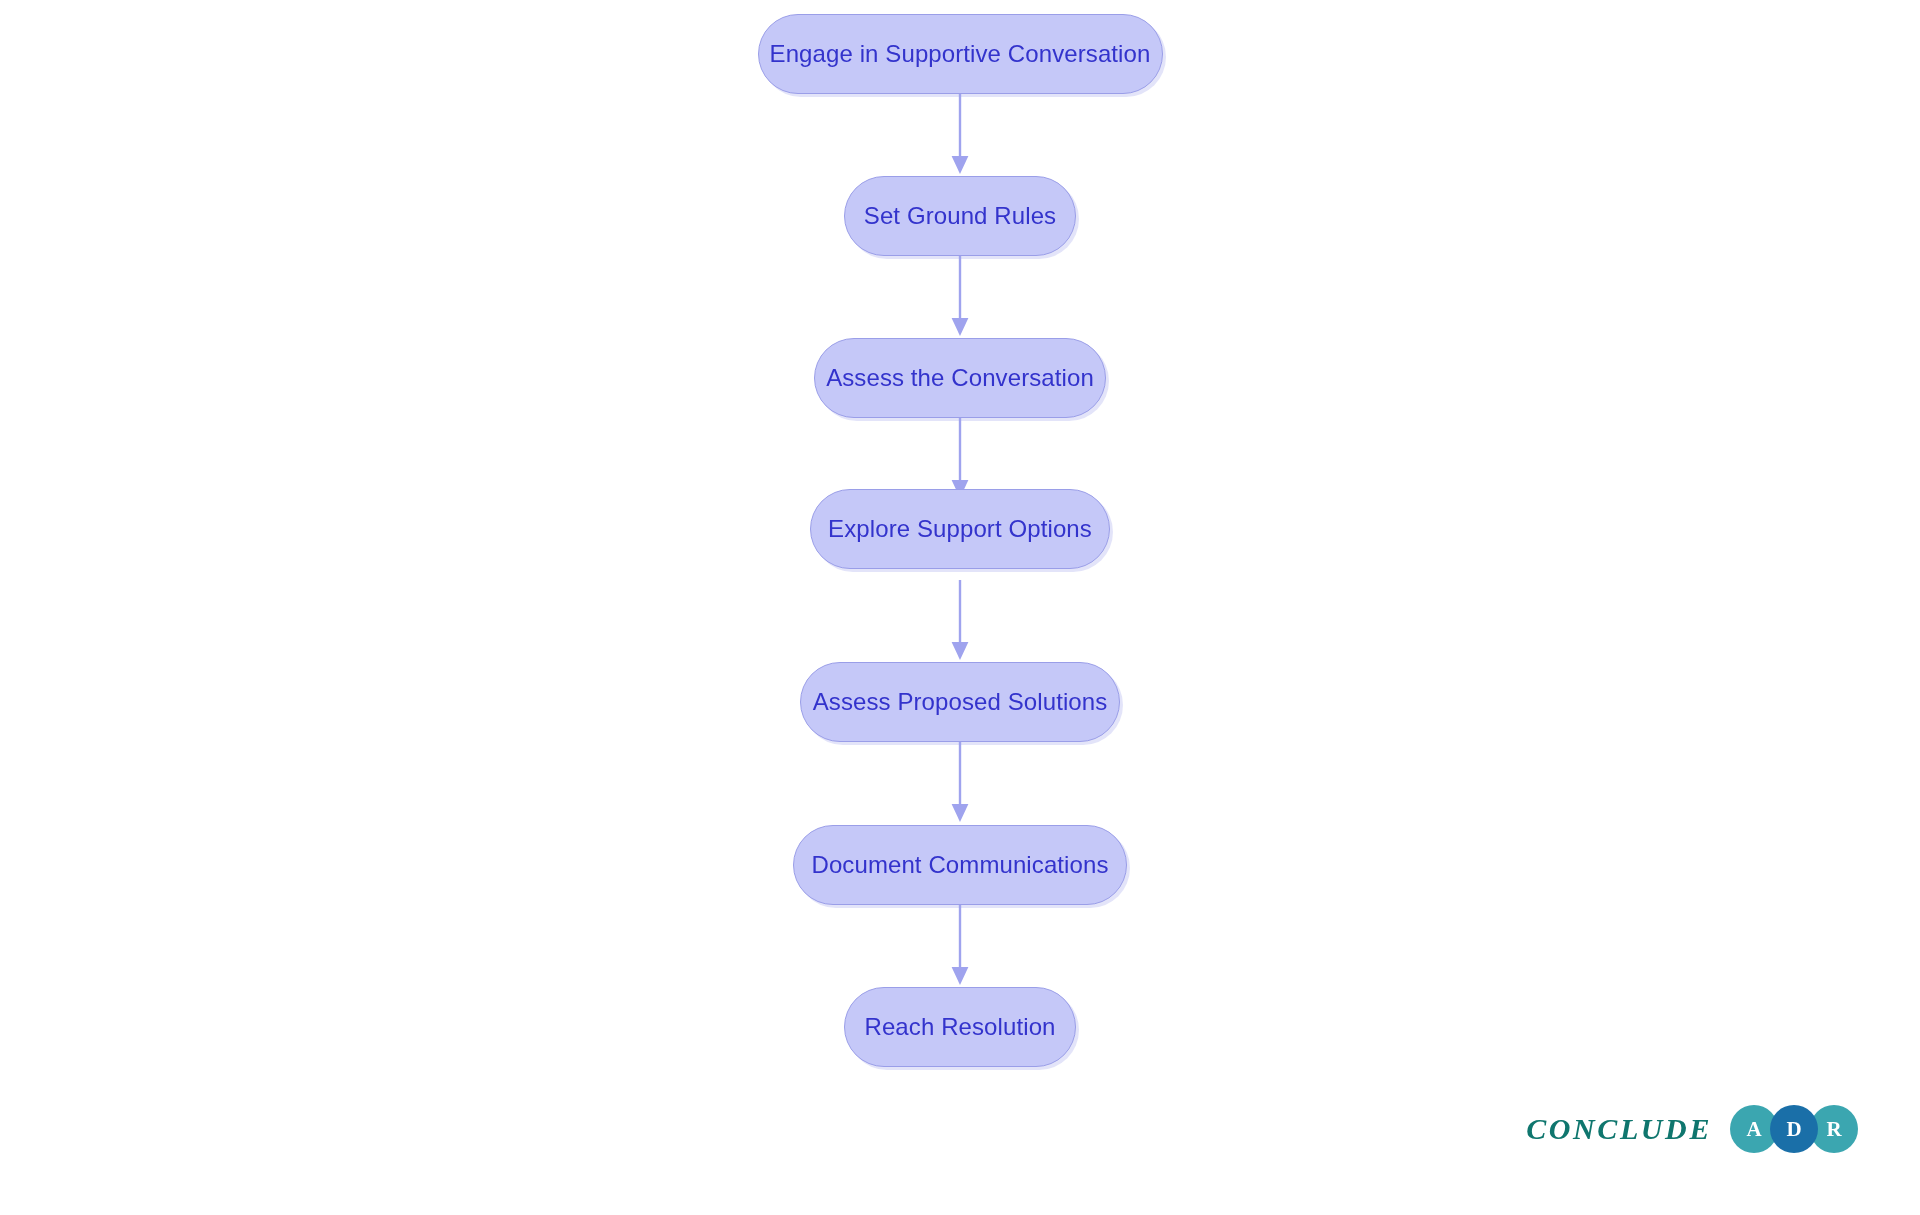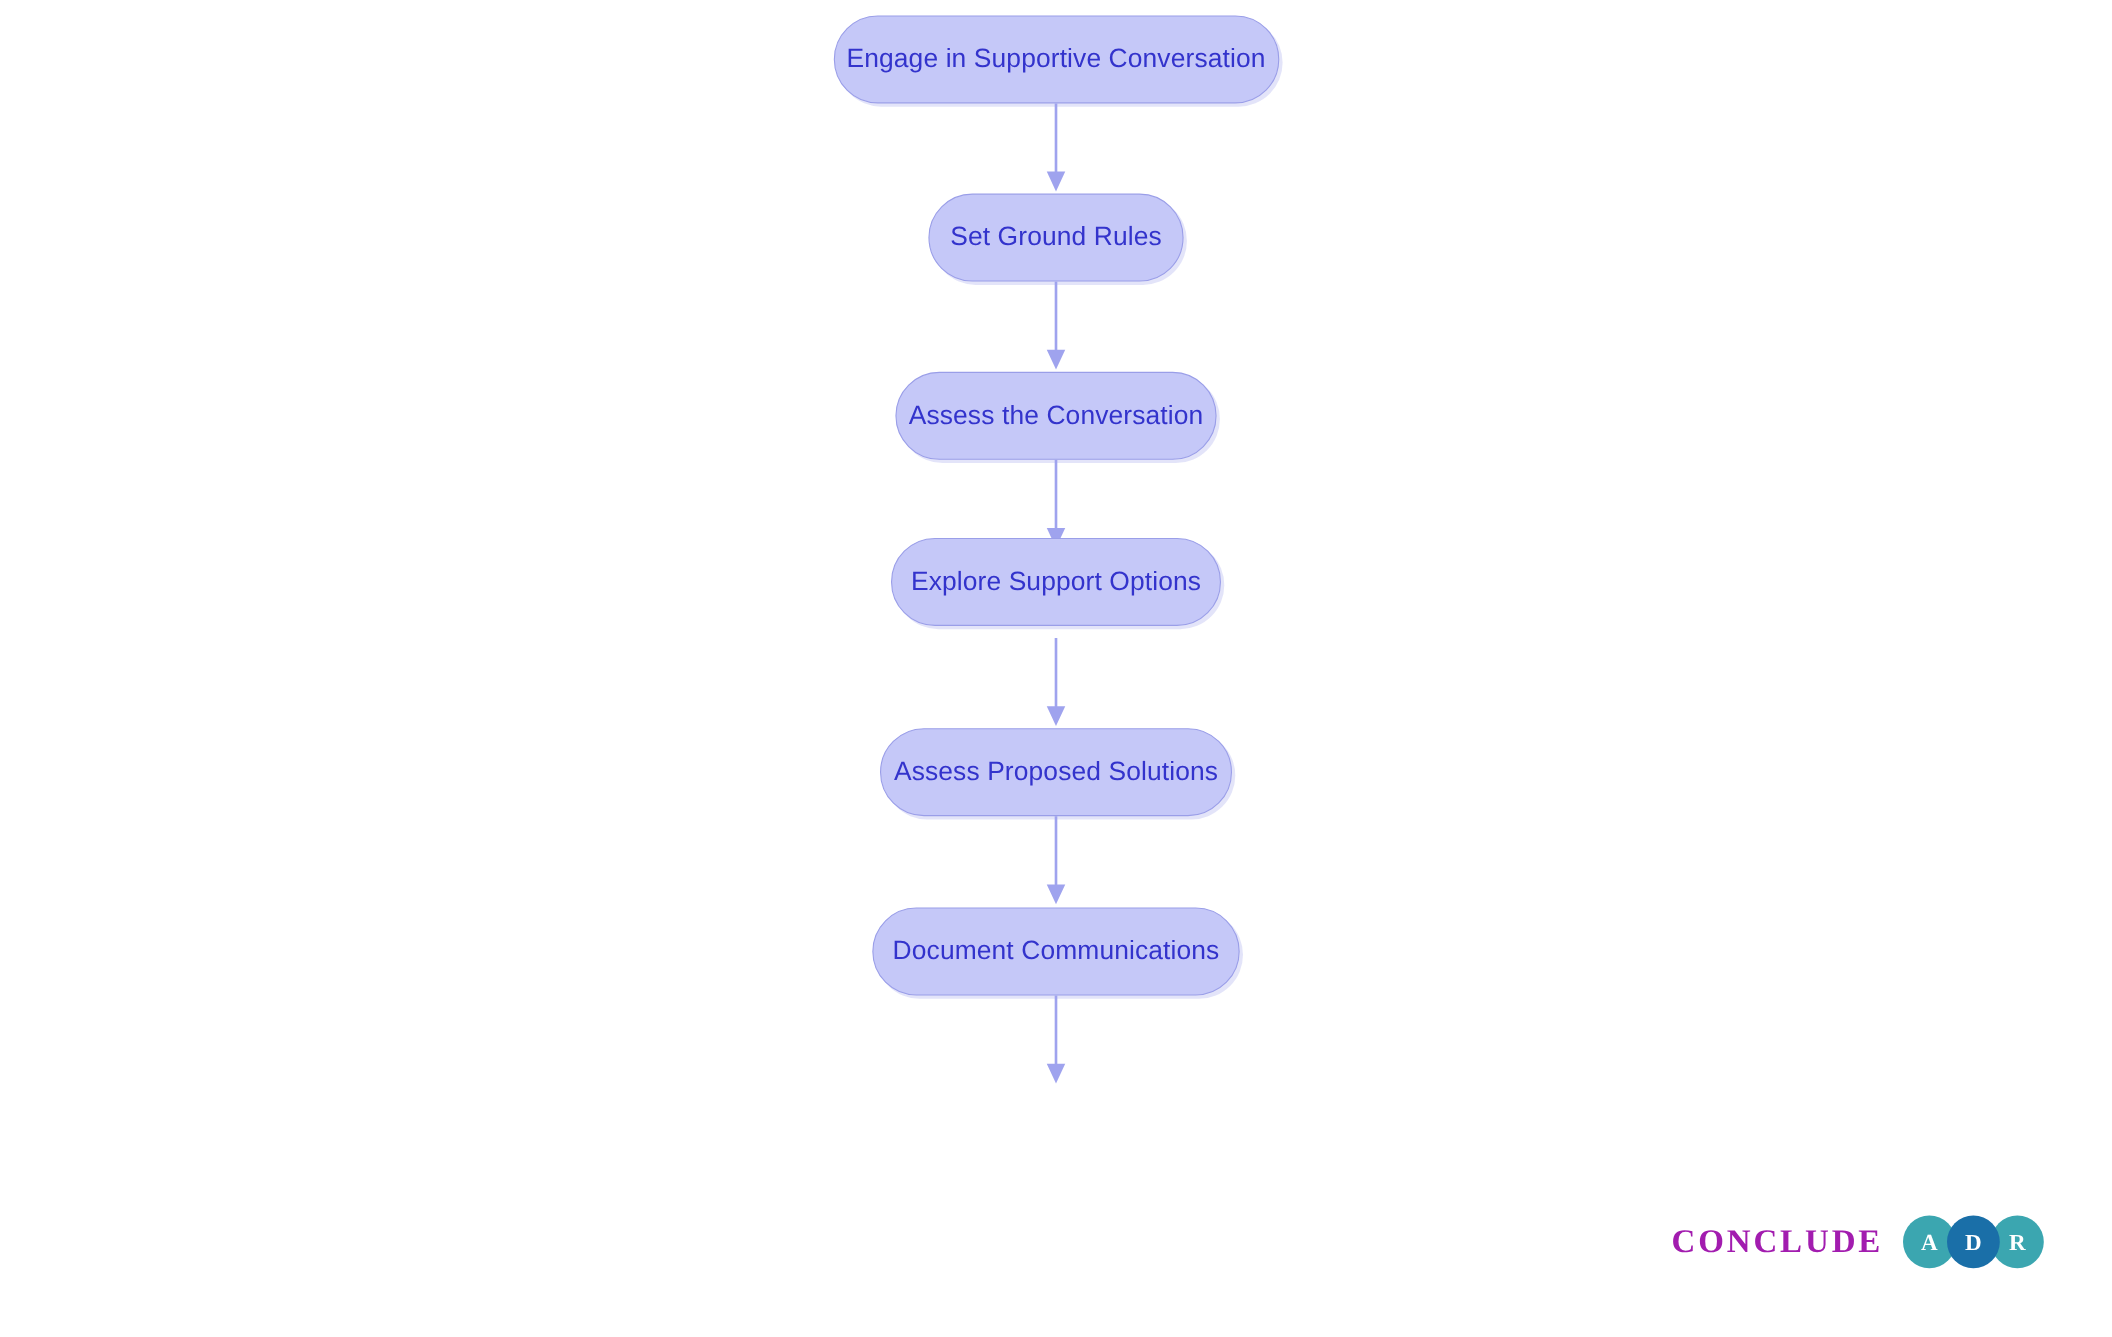--- a/index.html
+++ b/index.html
@@ -83,24 +83,25 @@
     bottom: 54px;
     display: flex;
     align-items: center;
     height: 64px;
   }
   .logo-word {
     font-family: "Liberation Serif", "DejaVu Serif", serif;
     font-size: 30px;
     font-weight: 700;
     letter-spacing: 2.6px;
-    color: #a21caf;
+    color: #0f766e;
     line-height: 1;
     margin-right: 18px;
     white-space: nowrap;
+    font-style: italic;
   }
   .logo-marks {
     position: relative;
     width: 128px;
     height: 48px;
   }
   .logo-circle {
     position: absolute;
     top: 0;
     width: 48px;
@@ -197,20 +198,25 @@
       </div>
     </div>
 
     <div class="connector" style="top:905px;">
       <svg width="24" height="82" viewBox="0 0 24 82">
         <line x1="12" y1="0" x2="12" y2="66" stroke="#9fa3ee" stroke-width="2.4"></line>
         <polygon points="12,80 3.6,62 20.4,62" fill="#9fa3ee"></polygon>
       </svg>
     </div>
 
+    <div class="flow-row" style="top:987px;">
+      <div class="node" style="width:232px;">
+        <span class="node-label">Reach Resolution</span>
+      </div>
+    </div>
 
   </div>
 
   <div class="logo">
     <div class="logo-word">CONCLUDE</div>
     <div class="logo-marks">
       <div class="logo-circle c-a">
         <span>A</span>
       </div>
       <div class="logo-circle c-r">

